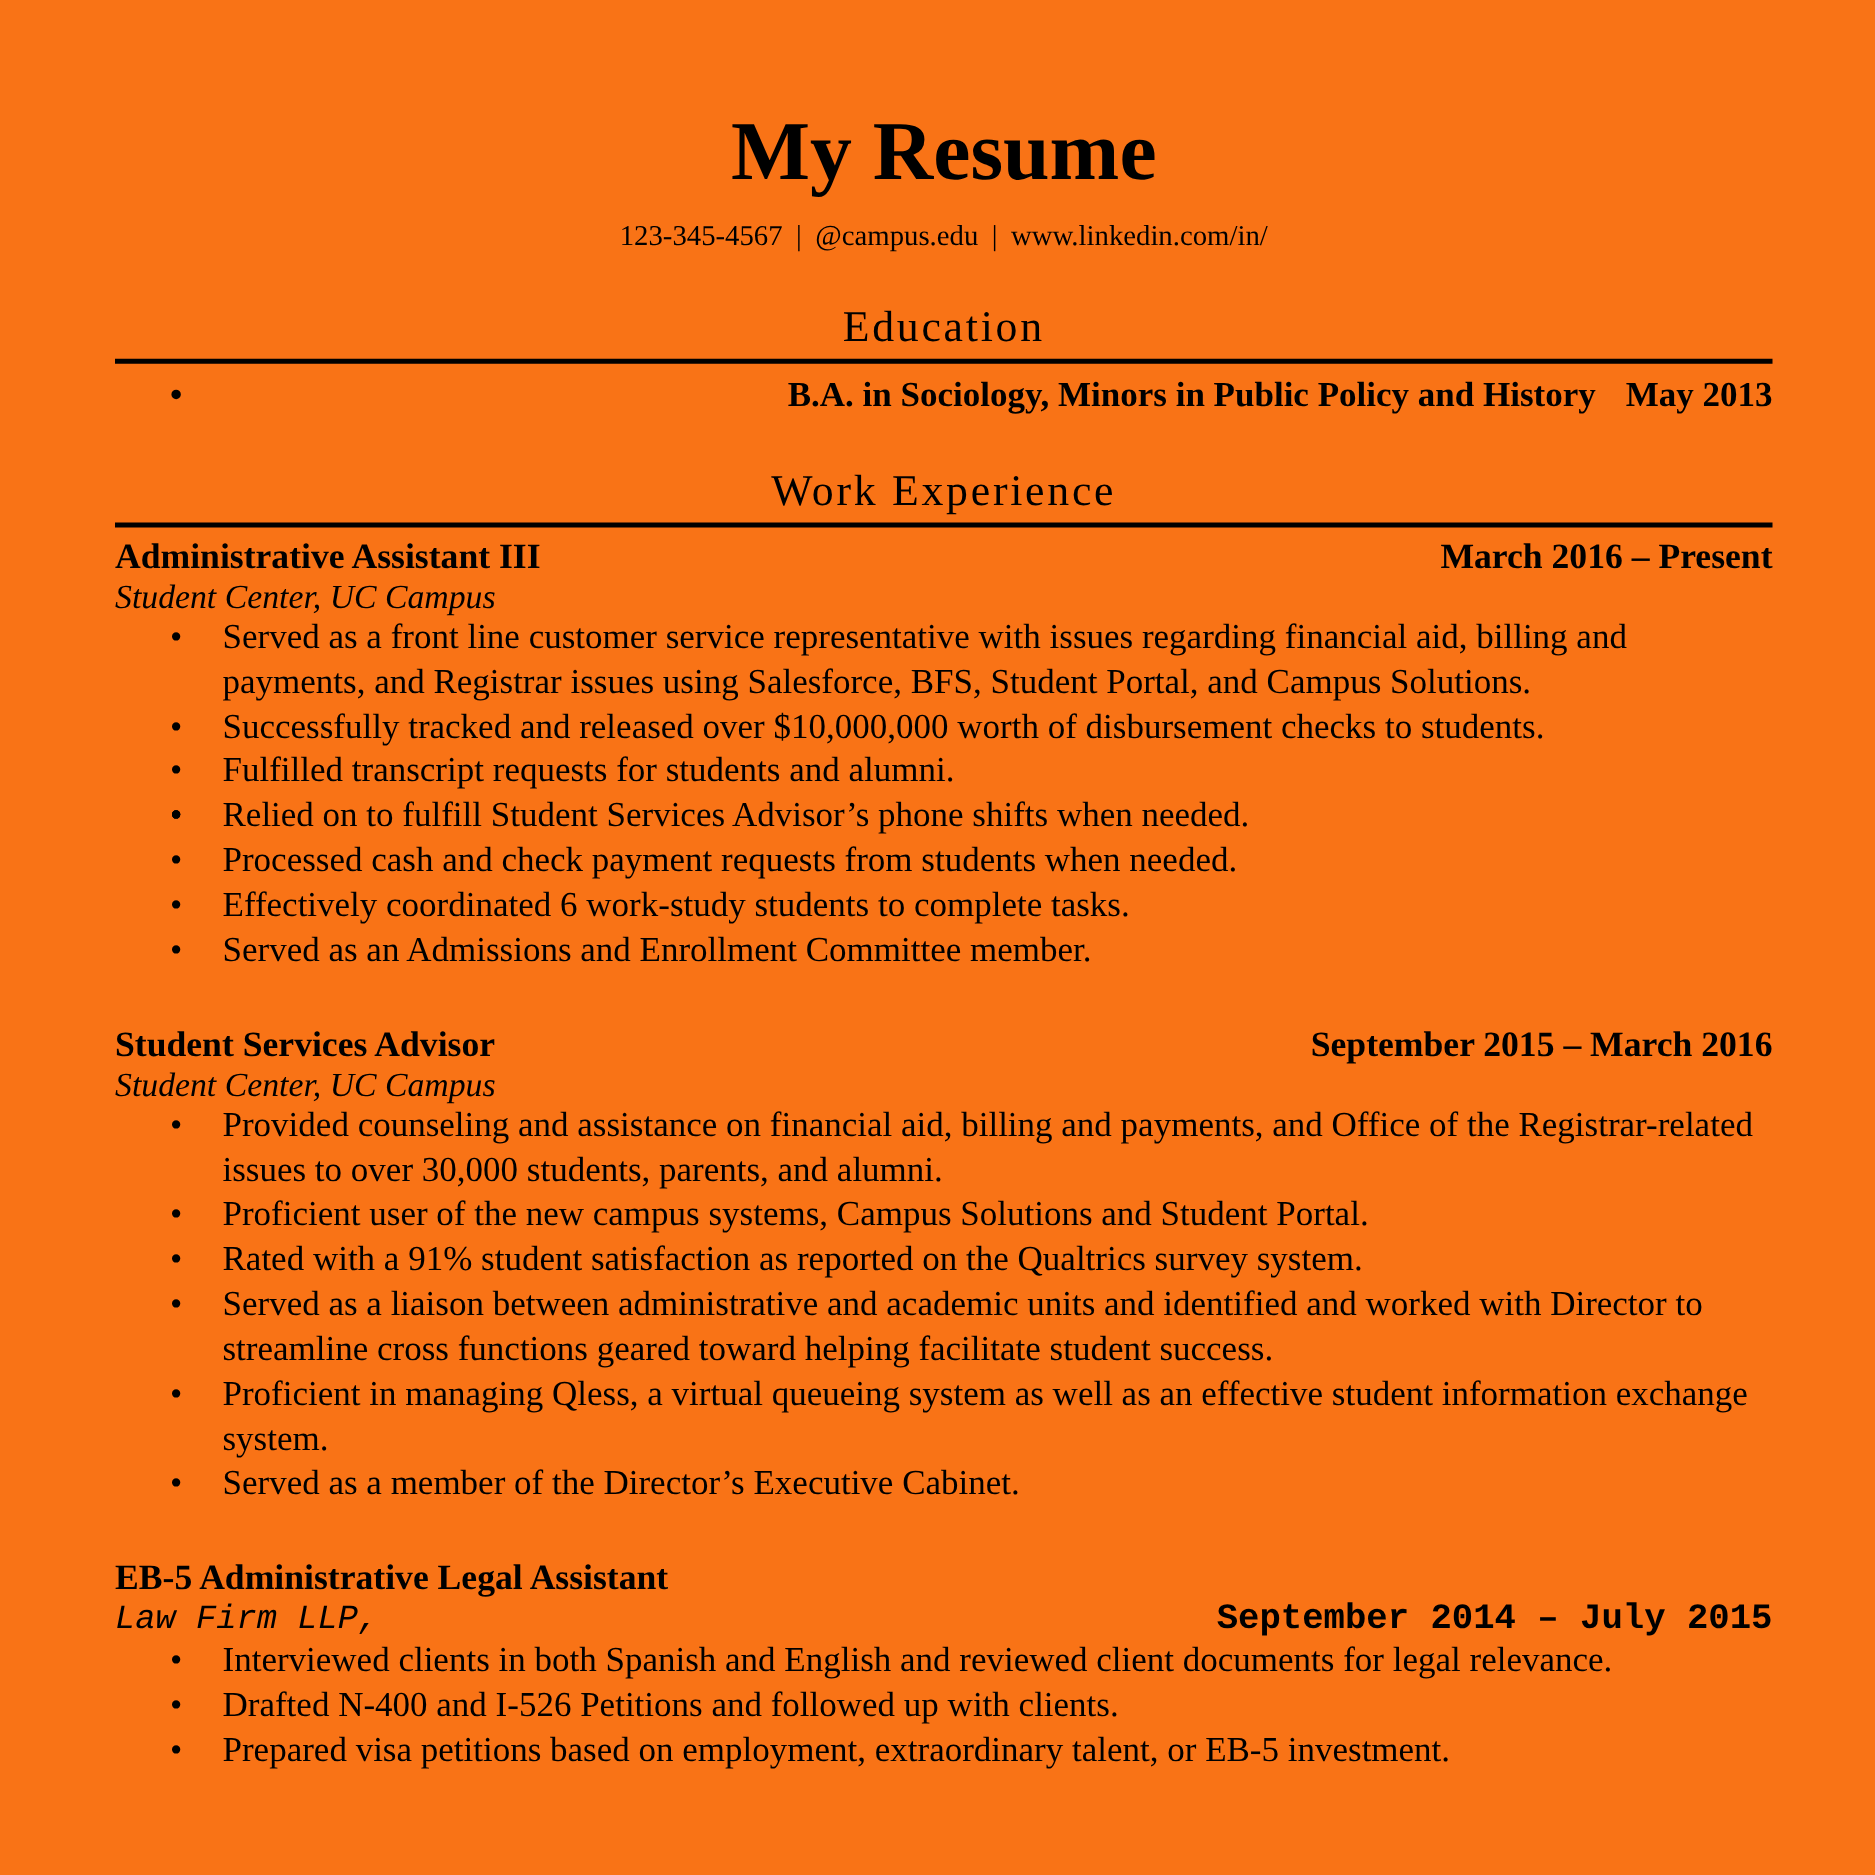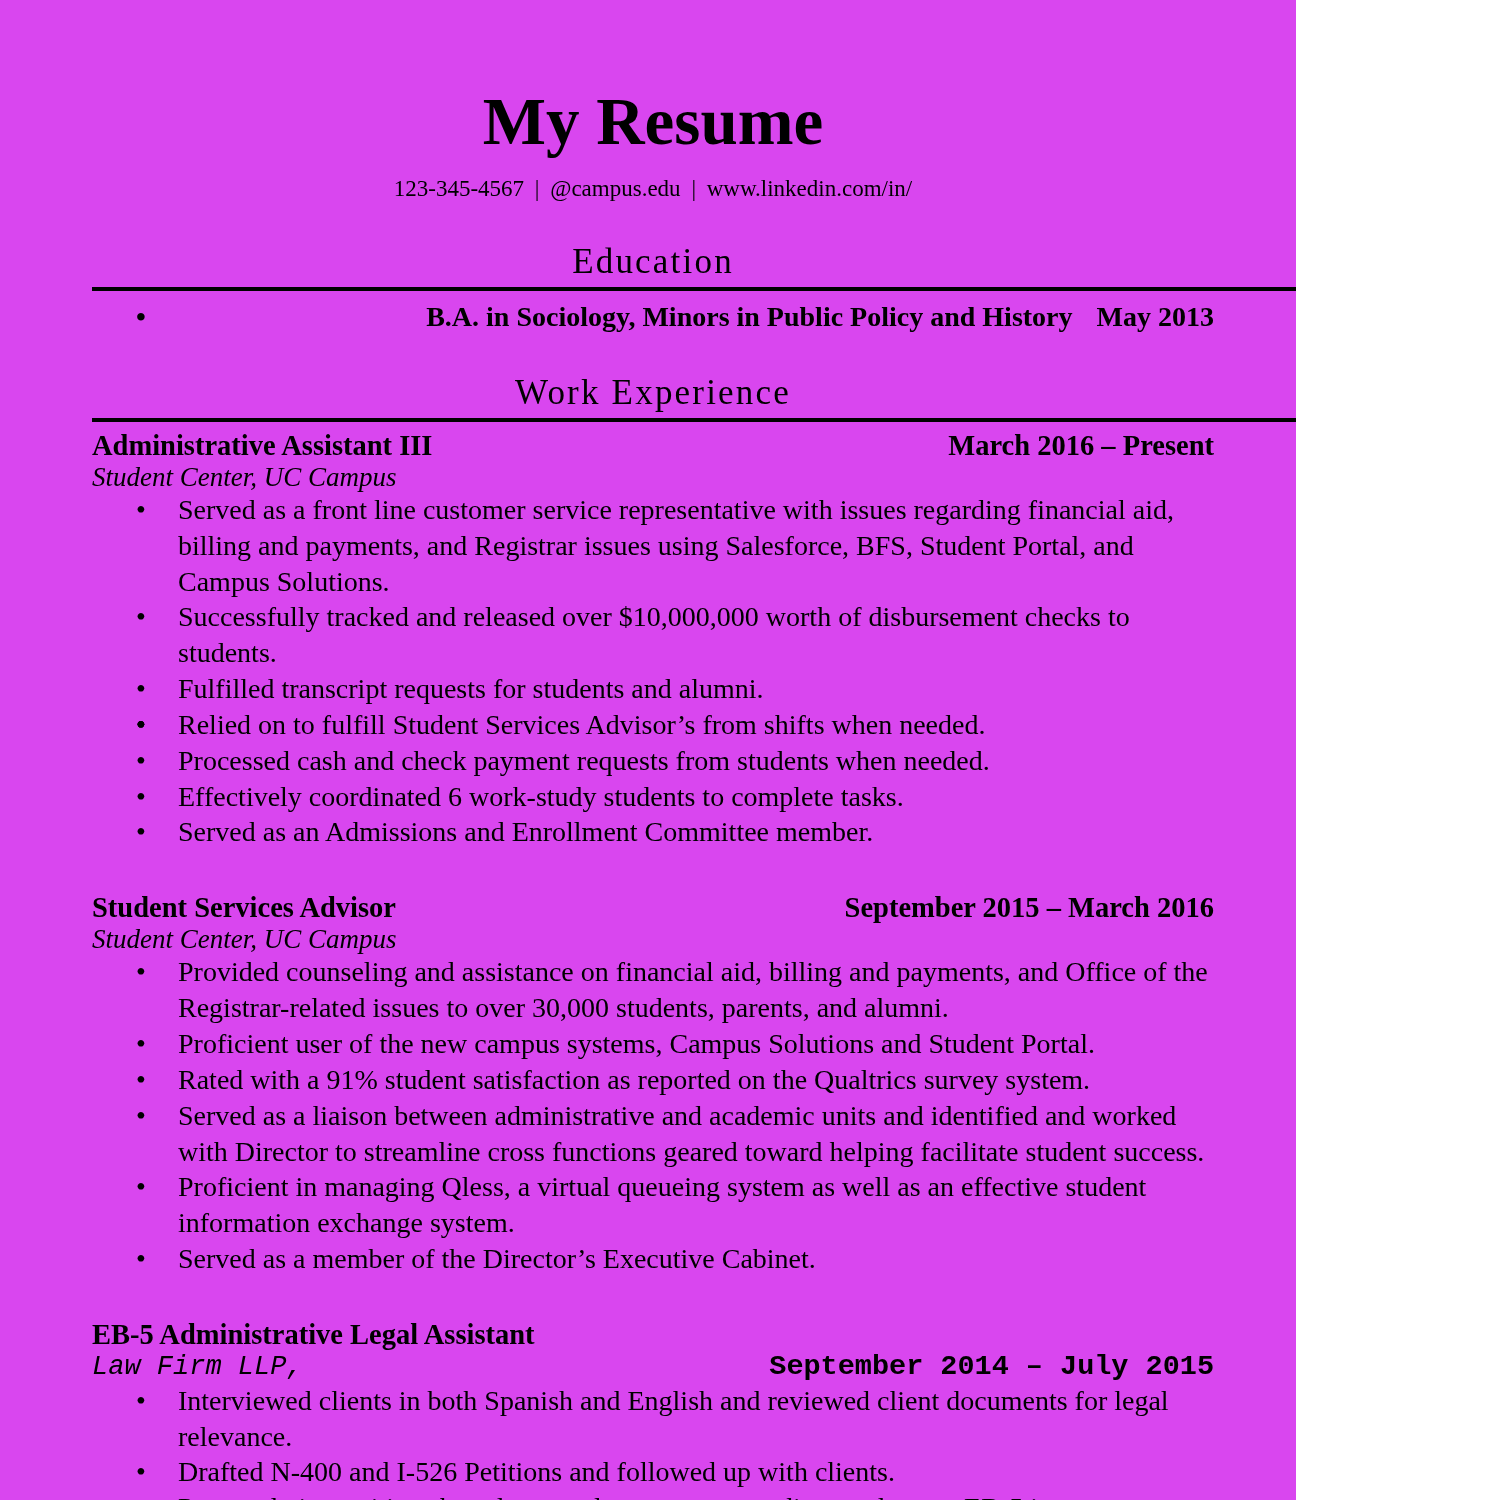--- a/index.html
+++ b/index.html
@@ -6,24 +6,24 @@
     margin: 0;
     padding: 0;
     background: #ffffff;
   }
   body {
     font-family: "Liberation Serif", "DejaVu Serif", serif;
     color: #000000;
     -webkit-font-smoothing: antialiased;
   }
   #page {
-    width: 1296px;
+    width: 1500px;
     height: 1500px;
     position: relative;
-    background: #d946ef;
+    background: #f97316;
     overflow: hidden;
     box-sizing: border-box;
     padding: 0 82px 0 92px;
   }
 
   
   .doc-title {
     text-align: center;
     font-size: 67px;
     font-weight: bold;
@@ -185,21 +185,21 @@
             <span class="entry-title">Administrative Assistant III</span>
             <span class="entry-date">March 2016 – Present</span>
           </div>
           <div class="entry-org">Student Center, UC Campus</div>
           <ul class="bullets after-org">
             <li><span class="bullet-dot">•</span><span class="bullet-text">Served as a front line customer service representative with issues regarding financial aid, billing and payments, and Registrar issues using Salesforce, BFS, Student Portal, and Campus Solutions.</span></li>
             <li><span class="bullet-dot">•</span><span class="bullet-text">Successfully tracked and released over $10,000,000 worth of disbursement checks to students.</span></li>
             <li><span class="bullet-dot">•</span><span class="bullet-text">Fulfilled transcript requests for students and alumni.</span></li>
             <li><span class="bullet-dot">•</span></li>
             <li><span class="bullet-dot">•</span></li>
-            <li><span class="bullet-dot">•</span><span class="bullet-text">Relied on to fulfill Student Services Advisor’s from shifts when needed.</span></li>
+            <li><span class="bullet-dot">•</span><span class="bullet-text">Relied on to fulfill Student Services Advisor’s phone shifts when needed.</span></li>
             <li><span class="bullet-dot">•</span><span class="bullet-text">Processed cash and check payment requests from students when needed.</span></li>
             <li><span class="bullet-dot">•</span><span class="bullet-text">Effectively coordinated 6 work-study students to complete tasks.</span></li>
             <li><span class="bullet-dot">•</span><span class="bullet-text">Served as an Admissions and Enrollment Committee member.</span></li>
           </ul>
         </div>
         <div class="entry-gap"></div>
         <div class="entry">
           <div class="entry-row">
             <span class="entry-title">Student Services Advisor</span>
             <span class="entry-date">September 2015 – March 2016</span>

